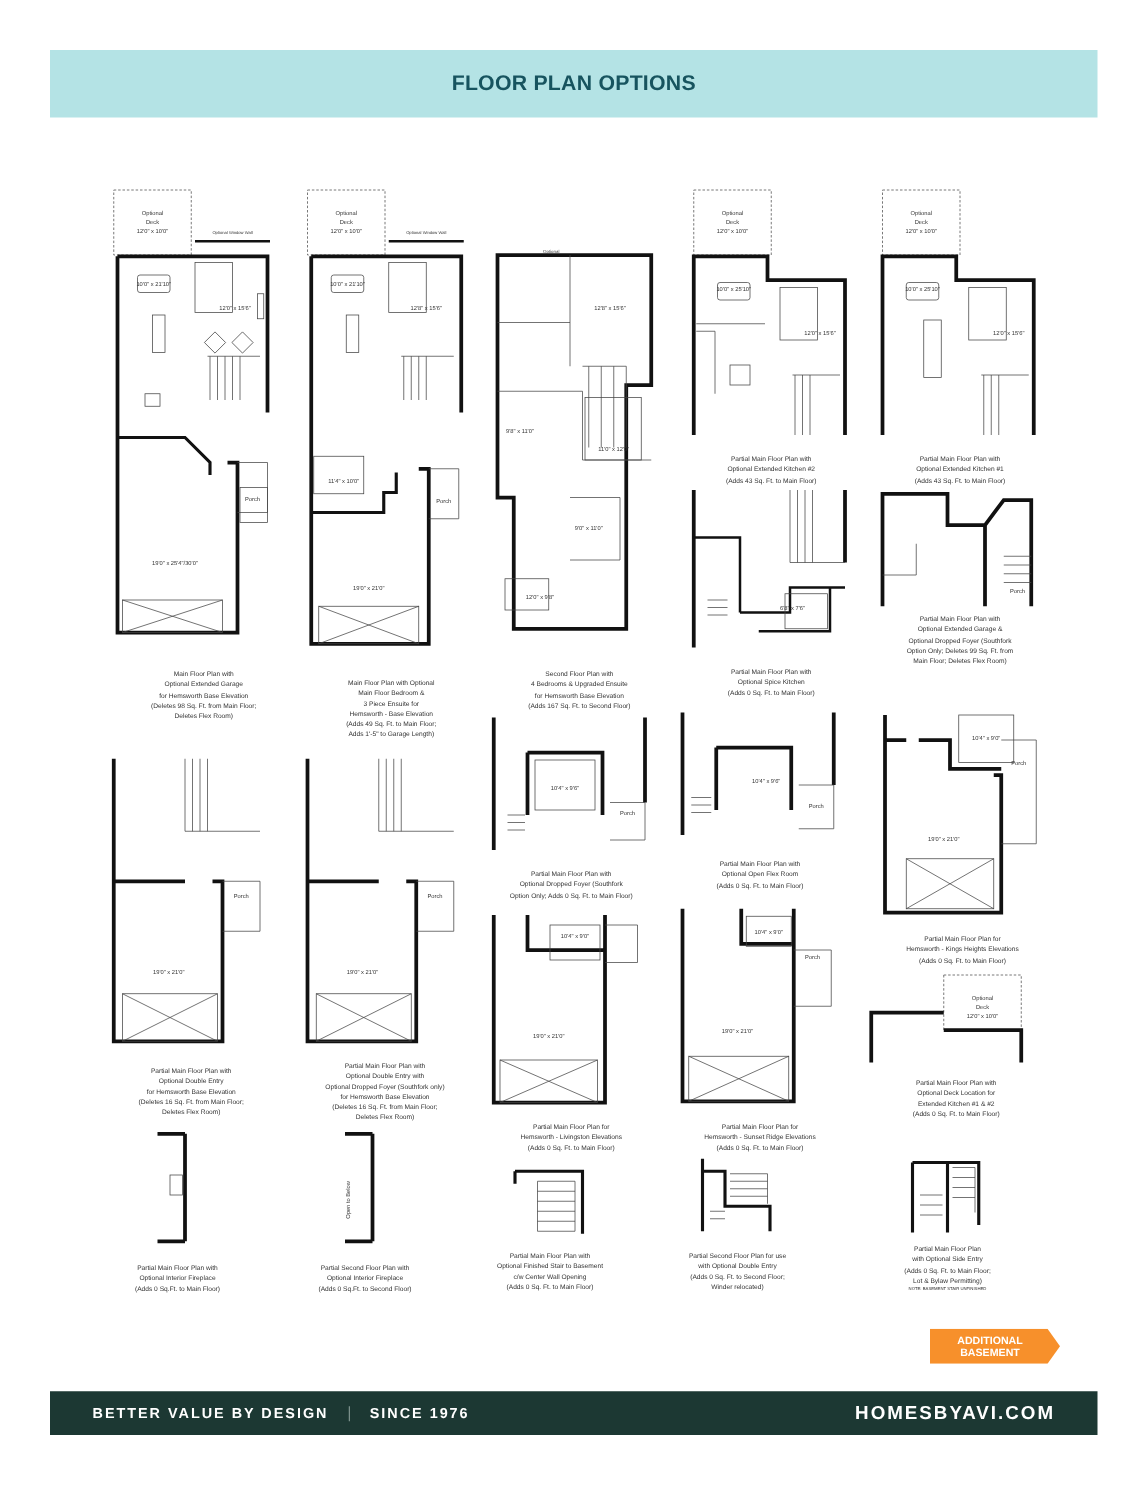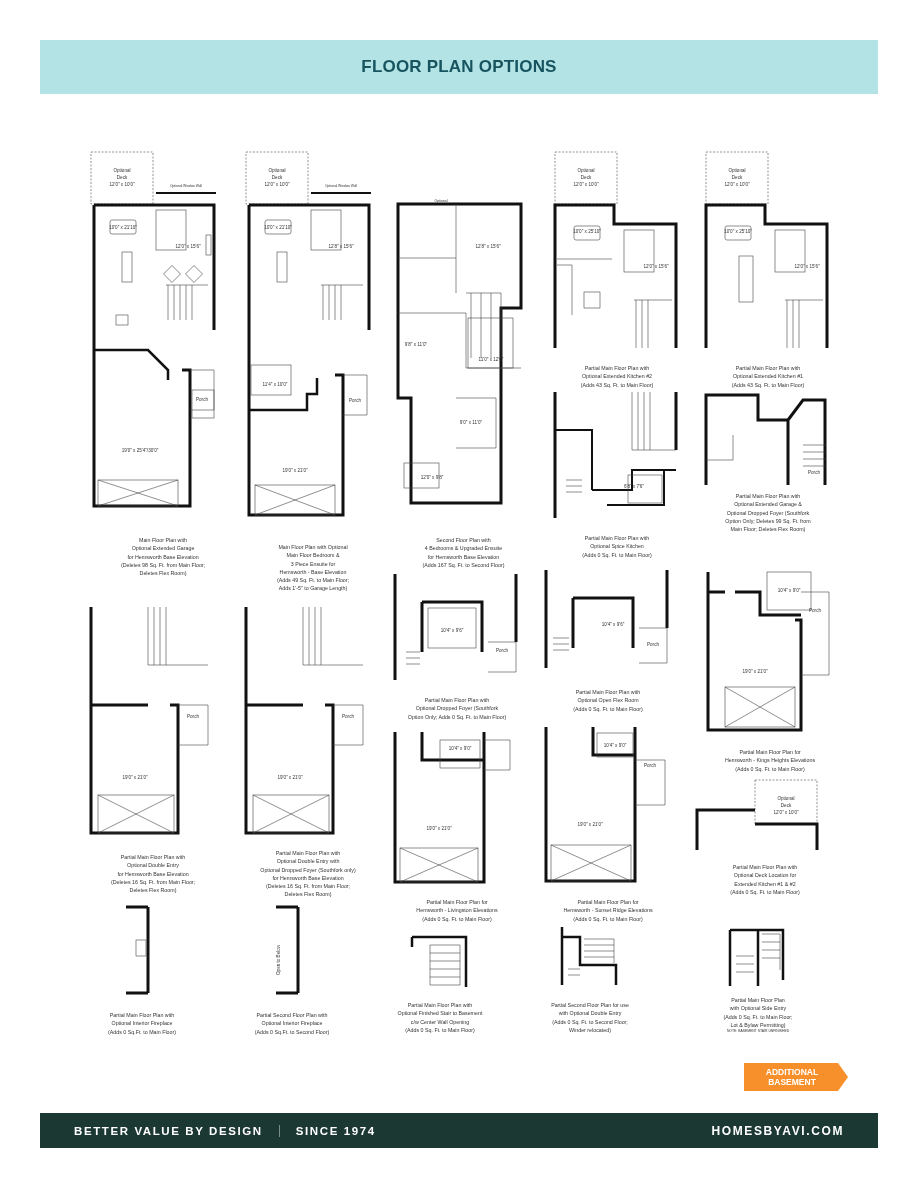--- a/index.html
+++ b/index.html
@@ -13,21 +13,21 @@
   .tiny { font-family:"Liberation Sans", sans-serif; font-size:4.6px; fill:#333; }
   .wall { stroke:#111; fill:none; }
   .thin { stroke:#444; fill:none; stroke-width:0.6; }
   .dash { stroke:#666; fill:none; stroke-width:0.7; stroke-dasharray:2 1.5; }
   .addl-btn { position:absolute; left:744px; top:1063px; width:104px; height:44px; cursor:pointer; }
   .addl-btn svg { position:absolute; left:0; top:0; }
   .addl-text { position:absolute; left:0; top:4px; width:96px; text-align:center; color:#fff; font-weight:700; font-size:8.5px; line-height:10px; }
   .footer { position:absolute; left:40px; top:1113px; width:838px; height:35px; background:#1c3833; color:#fff; display:flex; align-items:center; justify-content:space-between; padding:0 34px; box-sizing:border-box; }
   .footer-left { display:flex; align-items:center; font-weight:700; font-size:11.5px; letter-spacing:1.6px; }
   .footer-sep { display:inline-block; width:1px; height:12px; background:#7a8f8a; margin:0 16px; }
-  .footer-right { font-weight:700; font-size:12px; letter-spacing:1.6px; }
+  .footer-right { font-weight:700; font-size:15px; letter-spacing:1.6px; }
 </style>
 </head>
 <body>
 
 <div class="header-band">
   <div class="header-title">FLOOR PLAN OPTIONS</div>
 </div>
 
 <div class="plan" style="left:88px;top:150px;width:150px;height:370px;">
   <svg width="150" height="370">
@@ -349,16 +349,16 @@
   <div class="addl-text">
     <span style="display:block">ADDITIONAL</span>
     <span style="display:block">BASEMENT</span>
   </div>
 </div>
 
 <div class="footer">
   <div class="footer-left">
     <span>BETTER VALUE BY DESIGN</span>
     <span class="footer-sep"></span>
-    <span>SINCE 1974</span>
+    <span>SINCE 1976</span>
   </div>
   <div class="footer-right">HOMESBYAVI.COM</div>
 </div>
 
 </body></html>

